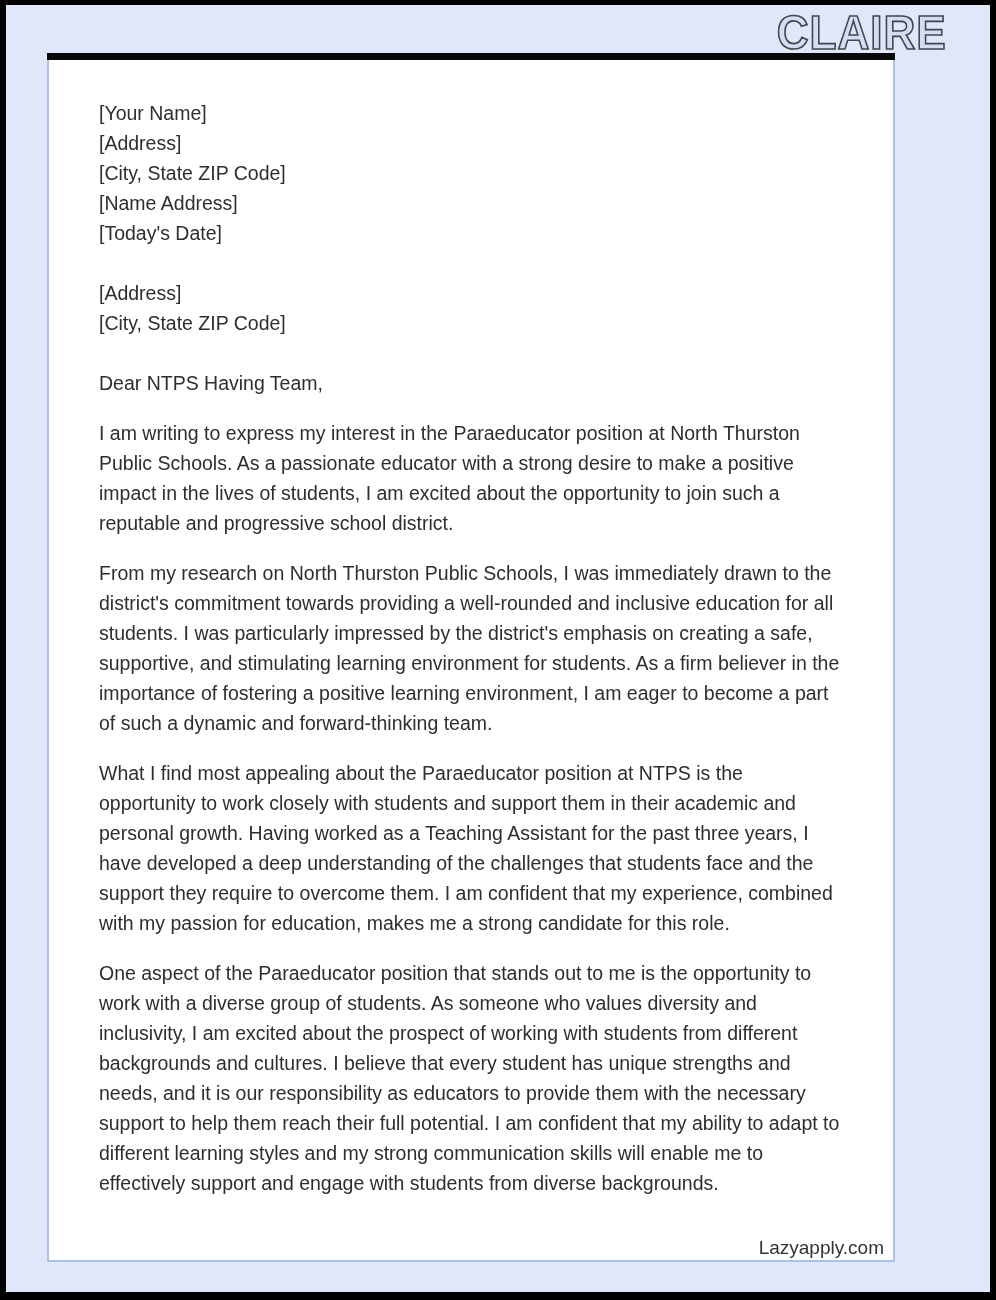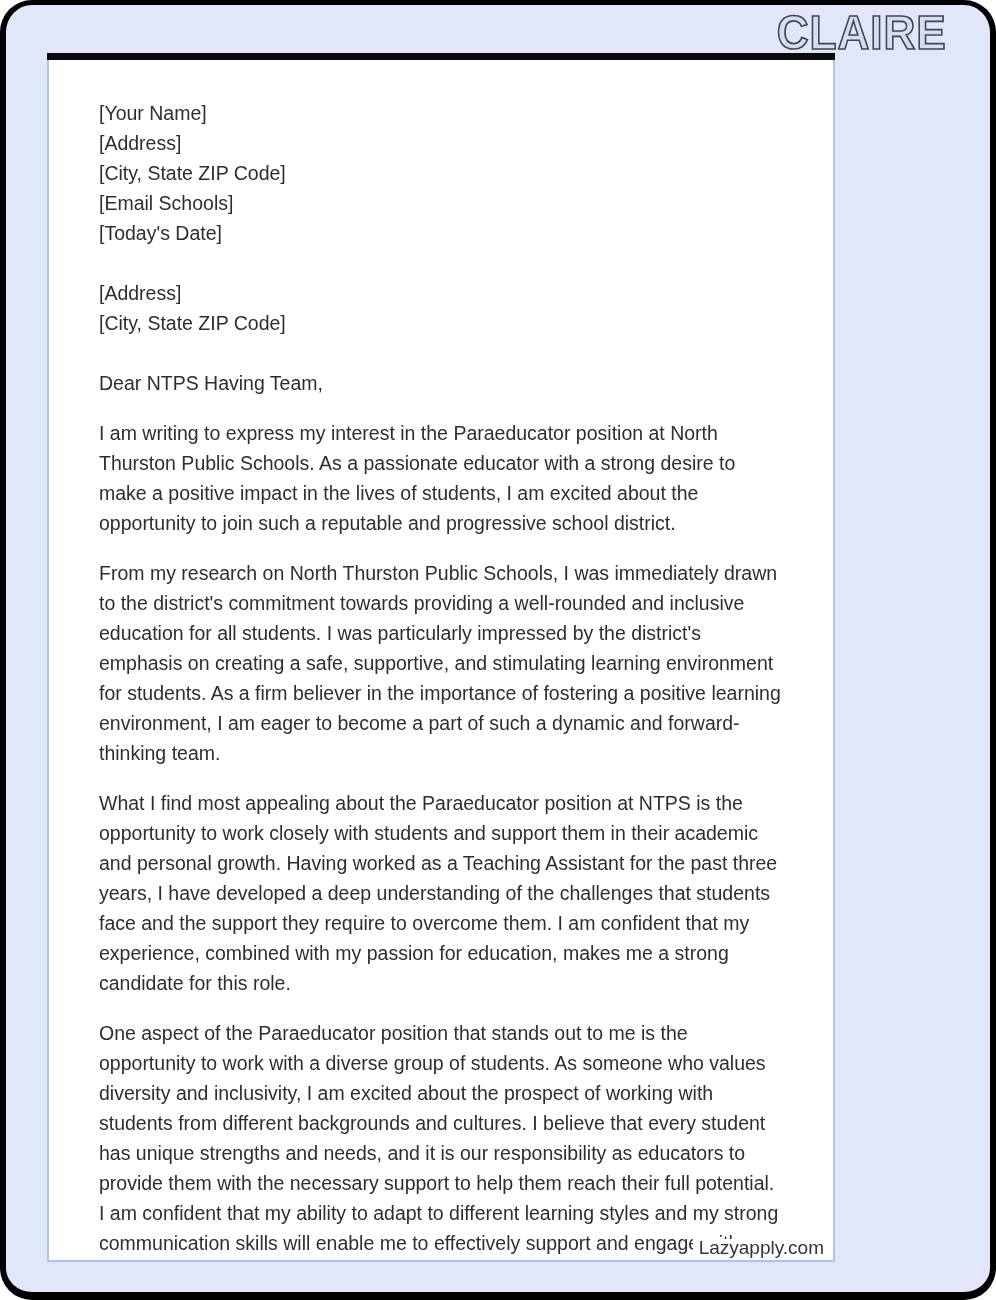--- a/index.html
+++ b/index.html
@@ -18,39 +18,38 @@
     background:#ffffff;
   }
   .frame{
     position:relative;
     width:996px;height:1300px;
     background:var(--page-bg);
     border-style:solid;
     border-color:var(--frame);
     border-width:5px 6px 8px 6px;
     overflow:hidden;
-    border-radius:32px;
   }
   .logo{
     position:absolute;
     top:4px;right:43px;
     font-size:48px;
     line-height:48px;
     font-weight:700;
     letter-spacing:1px;
     color:rgba(0,0,0,0.04);
     -webkit-text-stroke:1.7px var(--logo-stroke);
     transform:scaleX(0.92);
     transform-origin:100% 50%;
     white-space:nowrap;
   }
   .document{
     position:absolute;
     left:41px;top:48px;
-    width:788px;height:1209px;
+    width:848px;height:1209px;
   }
   .doc-topbar{
     height:7px;
     background:var(--accent-bar);
   }
   .doc-body{
     position:relative;
     height:1202px;
     background:var(--doc-bg);
     border:2px solid var(--doc-border);
@@ -82,21 +81,21 @@
   <div class="logo">CLAIRE</div>
 
   <div class="document">
     <div class="doc-topbar"></div>
     <div class="doc-body">
 
       <div class="block first">
         <div>[Your Name]</div>
         <div>[Address]</div>
         <div>[City, State ZIP Code]</div>
-        <div>[Email Schools]</div>
+        <div>[Name Address]</div>
         <div>[Today's Date]</div>
       </div>
 
       <div class="block">
         <div>[Address]</div>
         <div>[City, State ZIP Code]</div>
       </div>
 
       <div class="block">Dear NTPS Having Team,</div>
 

